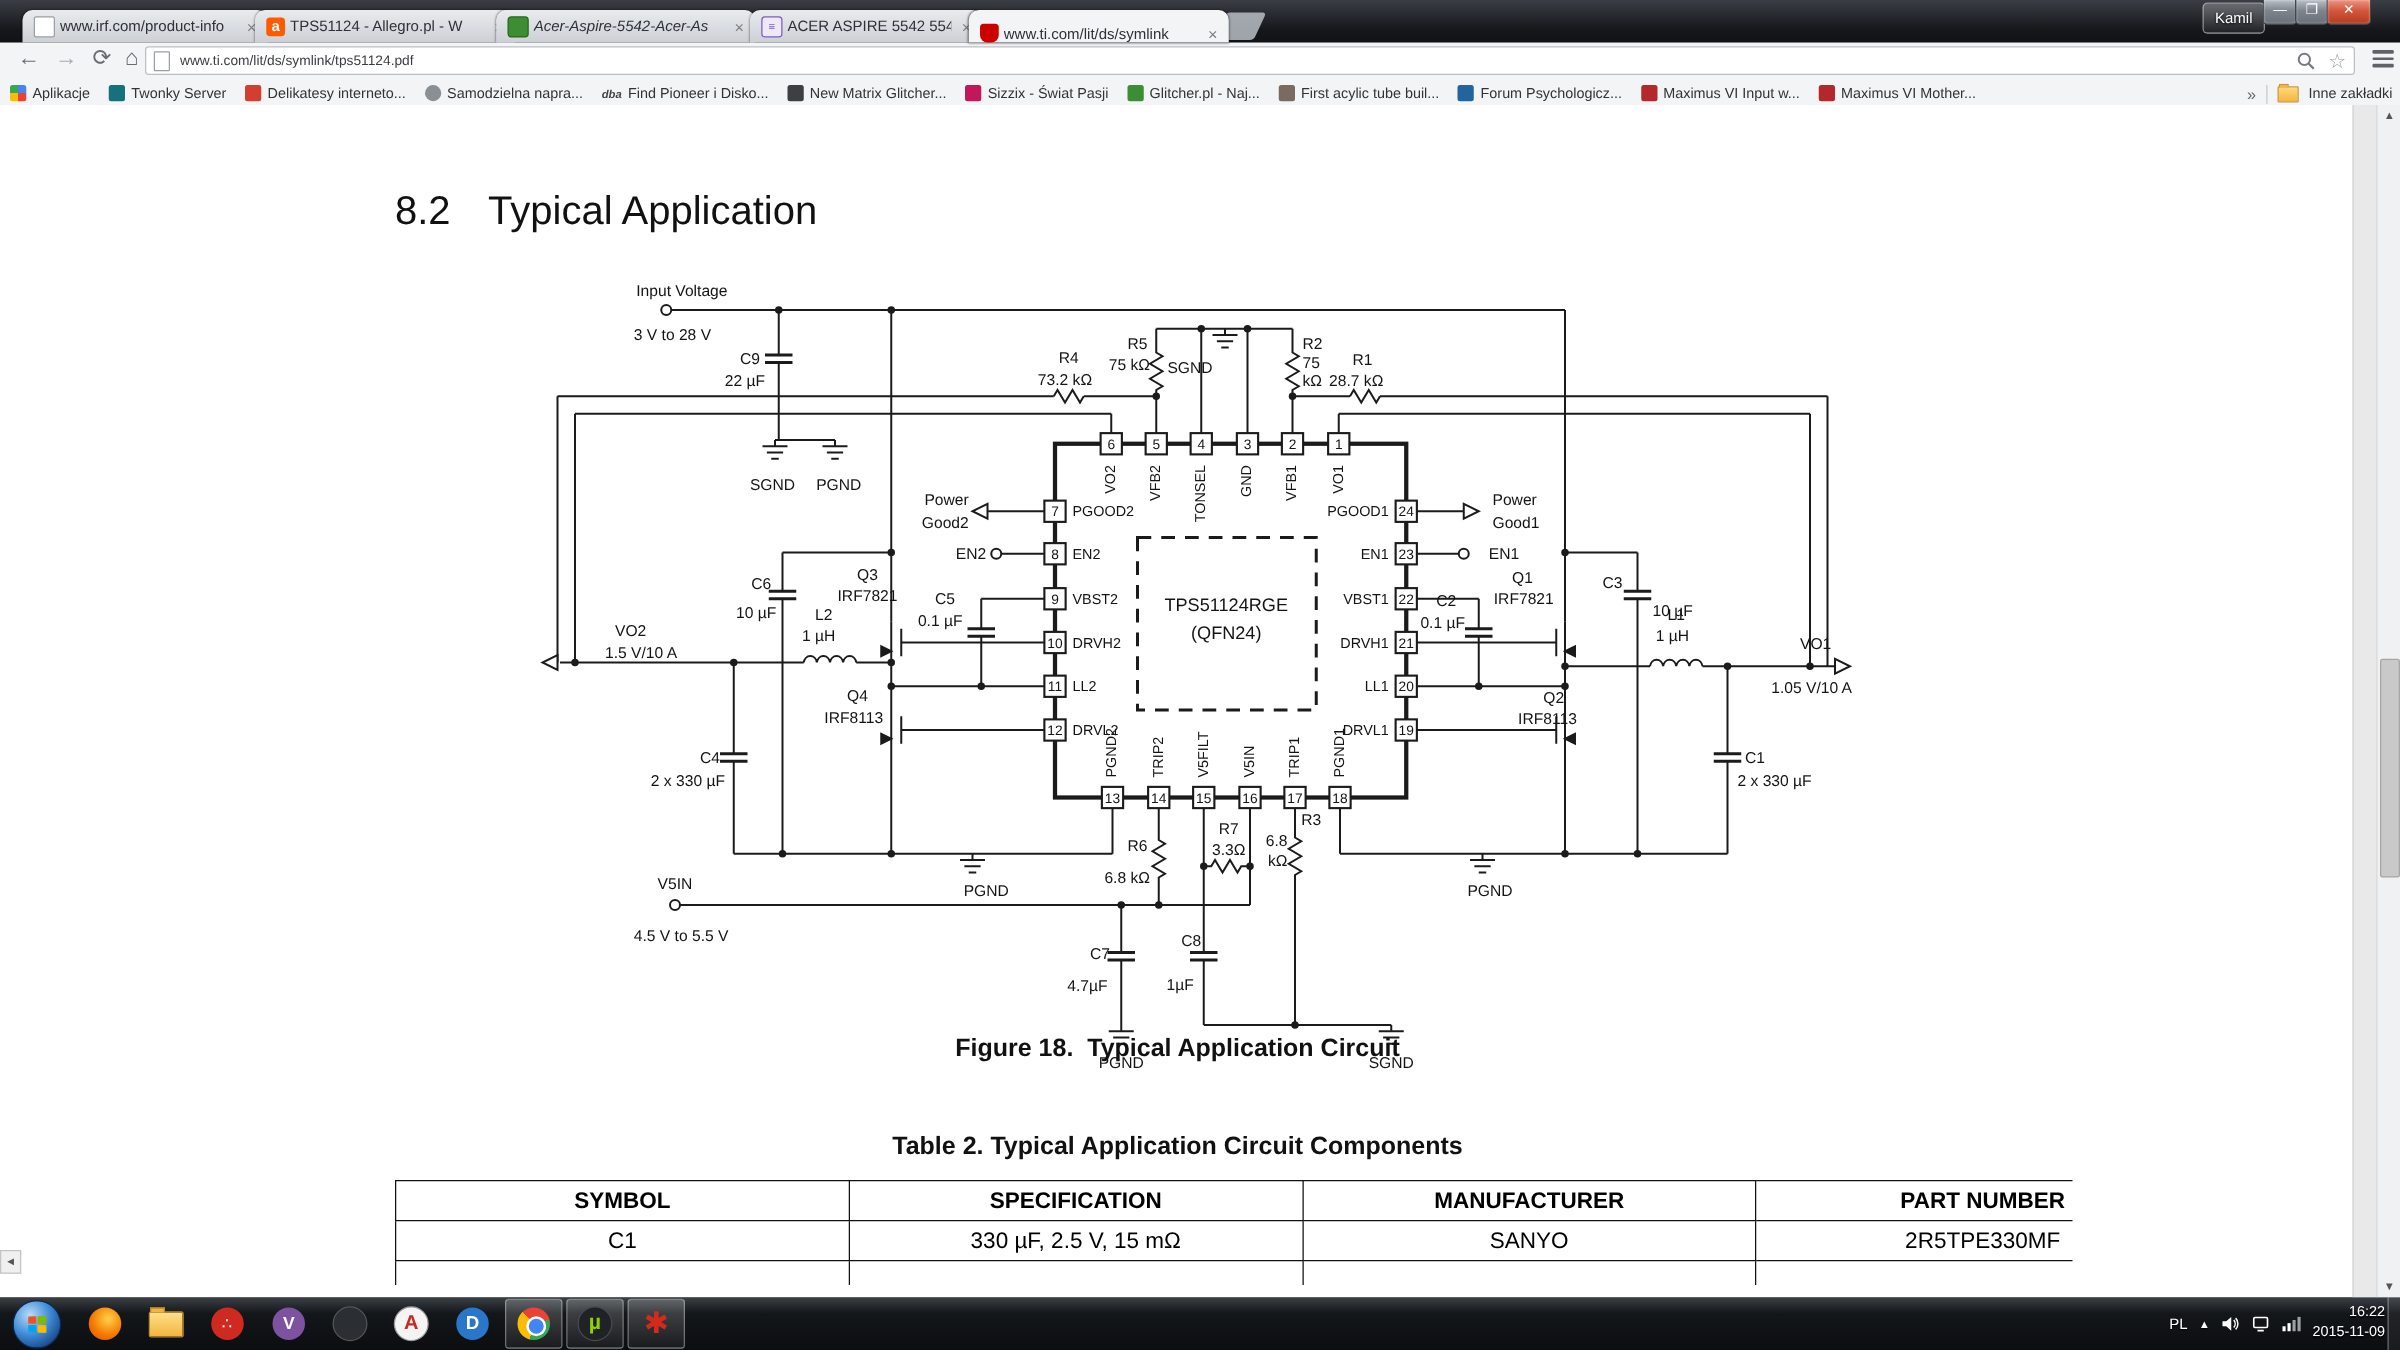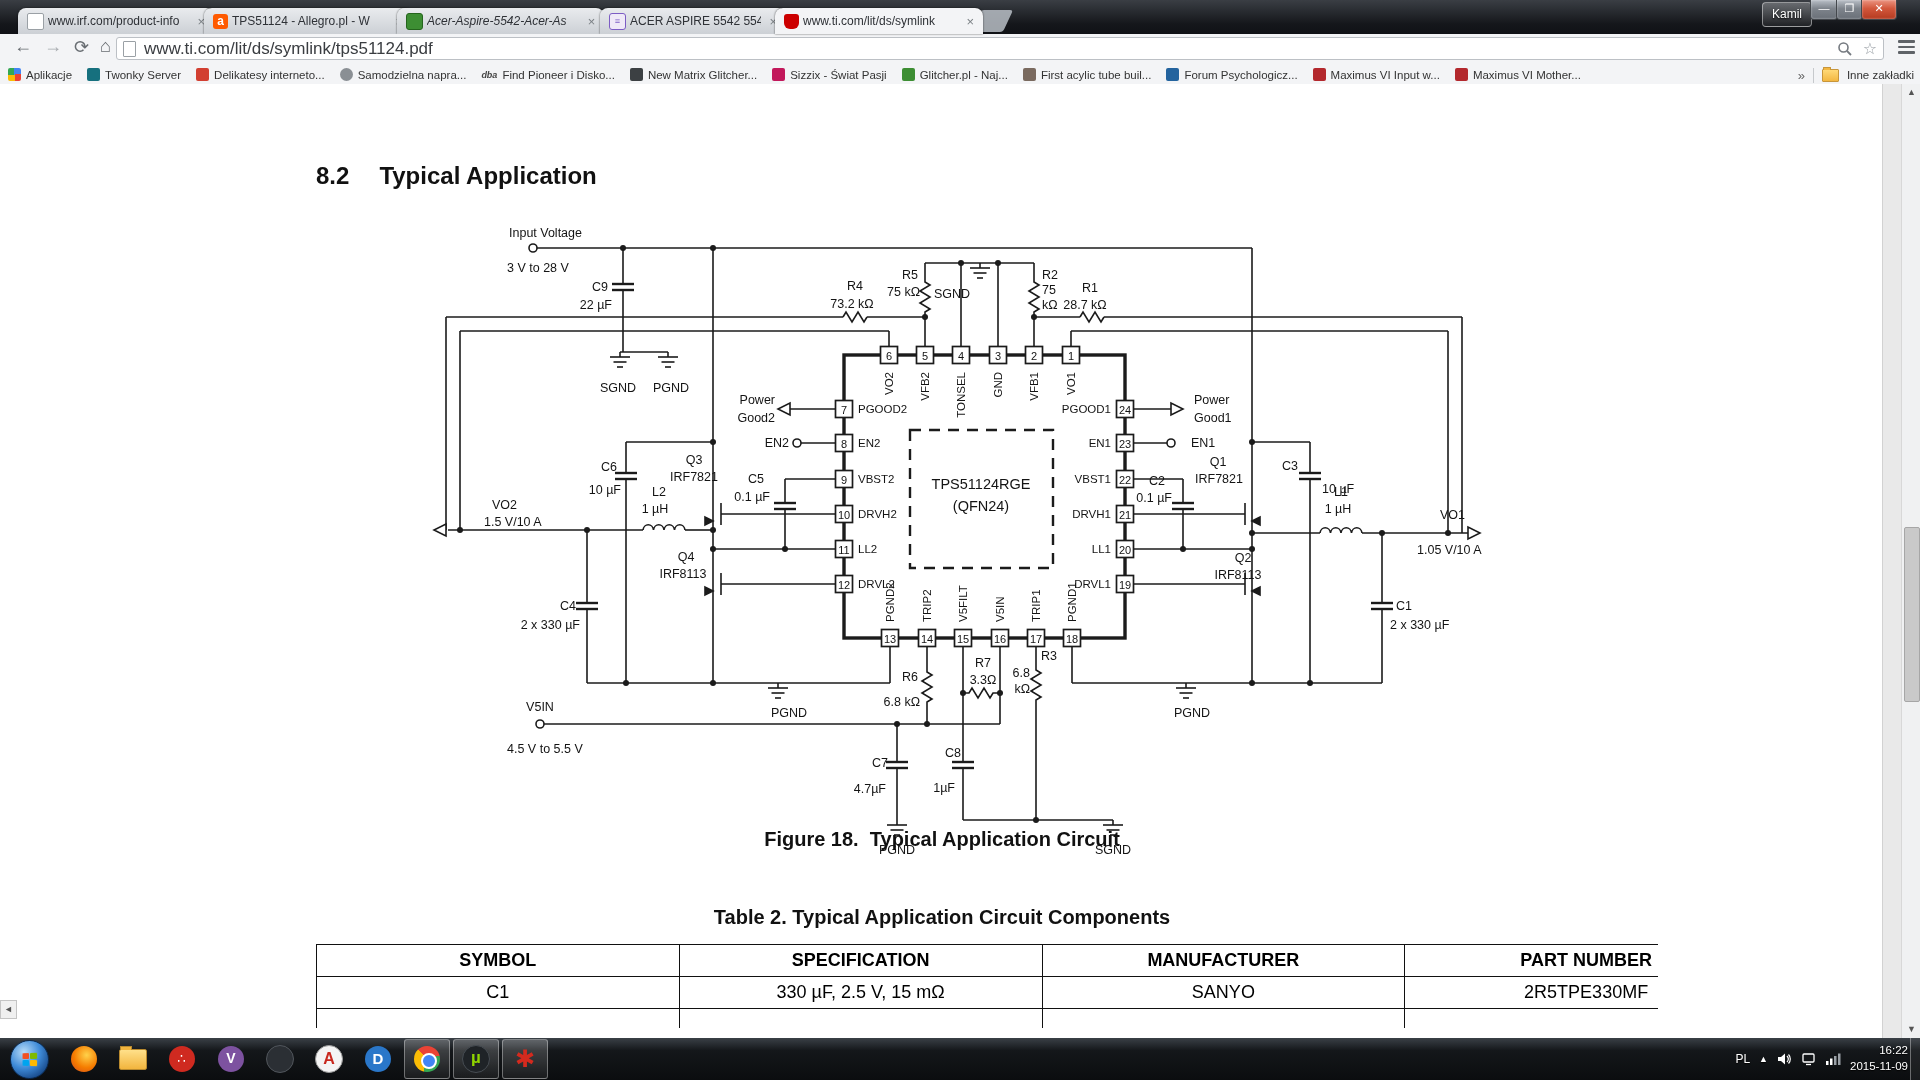--- a/index.html
+++ b/index.html
@@ -5,21 +5,21 @@
   html,body{margin:0;padding:0;width:1920px;height:1080px;overflow:hidden;background:#000;
     font-family:"Liberation Sans","DejaVu Sans",sans-serif;}
   .abs{position:absolute;}
   #stage{position:absolute;left:0;top:0;width:1920px;height:1080px;}
 
   
   #tabbar{left:0;top:0;width:1920px;height:34px;background:linear-gradient(#3a3e44,#15171b 70%,#101216);}
   .tab{position:absolute;top:8px;height:26px;border-radius:8px 8px 0 0;
        background:linear-gradient(#e9ebee,#ccd0d5);box-shadow:0 0 2px rgba(0,0,0,.7);
        display:flex;align-items:center;padding:0 9px;font-size:12px;color:#2e3136;}
-  .tab.active{background:#f3f4f6;z-index:3;}
+  .tab.active{background:#f3f4f6;z-index:3;align-items:flex-end;}
   .tab .lbl{flex:1;white-space:nowrap;overflow:hidden;margin:0 4px;}
   .tab .x{color:#7b8085;font-size:13px;line-height:13px;margin-left:4px;}
   .fav{width:15px;height:15px;border-radius:3px;flex:0 0 auto;}
   .fav.page{background:#fff;border:1px solid #9aa0a5;border-radius:2px;}
   .fav.allegro{background:#ff5a00;color:#fff;font-weight:bold;font-size:12px;text-align:center;line-height:15px;}
   .fav.chip{background:#3d8e33;border:1px solid #25641d;}
   .fav.archive{background:#efe9f7;border:1px solid #7c5cc4;color:#7c5cc4;font-size:9px;text-align:center;line-height:15px;font-weight:bold;}
   .fav.ti{background:#cc0000;border-radius:3px 3px 6px 6px;}
   #newtab{left:976px;top:10px;width:32px;height:22px;background:#b9bec5;transform:skewX(-25deg);border-radius:3px;opacity:.85;}
   #profileBtn{left:1762px;top:2px;width:48px;height:23px;border:1px solid rgba(255,255,255,.45);border-radius:4px;
@@ -30,40 +30,40 @@
      background:linear-gradient(#b9bfc7,#7e848c 45%,#6a7078);box-shadow:inset 0 0 2px rgba(255,255,255,.6);}
   #btnClose{left:1861px;width:34px;background:linear-gradient(#eb9380,#d2573c 45%,#b53a20);}
   #btnMin{left:1810px;width:26px;} #btnMax{left:1836px;width:25px;}
 
   
   #navbar{left:0;top:34px;width:1920px;height:30px;background:#f3f4f6;}
   .navico{position:absolute;top:2px;font-size:18px;color:#686d72;}
   #addr{left:116px;top:3px;width:1768px;height:23px;background:#fff;border:1px solid #bcc0c5;border-radius:3px;
         display:flex;align-items:center;padding:0 6px;box-sizing:border-box;}
   #addr .doc{width:11px;height:14px;background:#fff;border:1px solid #9aa0a5;border-radius:1px;margin-right:8px;}
-  #addr .url{font-size:17px;color:#3a3d41;white-space:nowrap;flex:1;}
+  #addr .url{font-size:11px;color:#3a3d41;white-space:nowrap;flex:1;}
   #addr .right{display:flex;align-items:center;gap:10px;}
   #hamburger{left:1898px;top:6px;width:17px;height:14px;display:flex;flex-direction:column;justify-content:space-between;}
   #hamburger i{height:2.6px;background:#5f6368;border-radius:1px;}
 
   
   #bookbar{left:0;top:64px;width:1920px;height:22px;background:#f3f4f6;border-bottom:1px solid #c6c9cc;
            display:flex;align-items:center;padding:0 8px;box-sizing:border-box;overflow:hidden;}
   .bm{display:flex;align-items:center;gap:5px;margin-right:15px;font-size:11.5px;color:#333;white-space:nowrap;}
   .bmi{width:13px;height:13px;border-radius:2px;flex:0 0 auto;}
   #bmRight{position:absolute;right:6px;top:64px;height:22px;display:flex;align-items:center;gap:8px;font-size:11.5px;color:#333;background:#f3f4f6;padding-left:6px;}
   #bmRight .sep{width:1px;height:15px;background:#c6c9cc;}
   .folder{width:15px;height:11px;background:linear-gradient(#ffd977,#f3b741);border:1px solid #c8963a;border-radius:1px;position:relative;}
   .folder::before{content:"";position:absolute;left:0;top:-3px;width:6px;height:2px;background:#f3b741;border:1px solid #c8963a;border-bottom:none;border-radius:1px 1px 0 0;}
 
   
   #content{left:0;top:84px;width:1920px;height:954px;background:#fff;}
   .pdftext{position:absolute;color:#111;}
   #para{left:316px;top:2px;width:1350px;font-size:19.5px;line-height:26px;}
-  #heading{left:316px;top:78px;font-size:24px;font-weight:bold;}
+  #heading{left:316px;top:66px;font-size:32px;font-weight:normal;}
   #heading span{margin-right:30px;}
   #figcap{left:0;top:744px;width:1884px;text-align:center;font-size:20px;font-weight:bold;white-space:pre;}
   #tabletitle{left:0;top:822px;width:1884px;text-align:center;font-size:20px;font-weight:bold;}
   #tablewrap{position:absolute;left:316px;top:860px;width:1342px;height:84px;overflow:hidden;}
   table{border-collapse:collapse;width:1452px;table-layout:fixed;}
   td,th{border:1.7px solid #111;height:31px;text-align:center;font-size:18px;padding:0;}
   th{font-weight:bold;}
 
   svg text{font-family:"Liberation Sans","DejaVu Sans",sans-serif;fill:#141414;font-size:12.5px;}
   svg .pnum{font-size:11px;} svg .pname{font-size:11.5px;} svg .icname{font-size:14.5px;}

